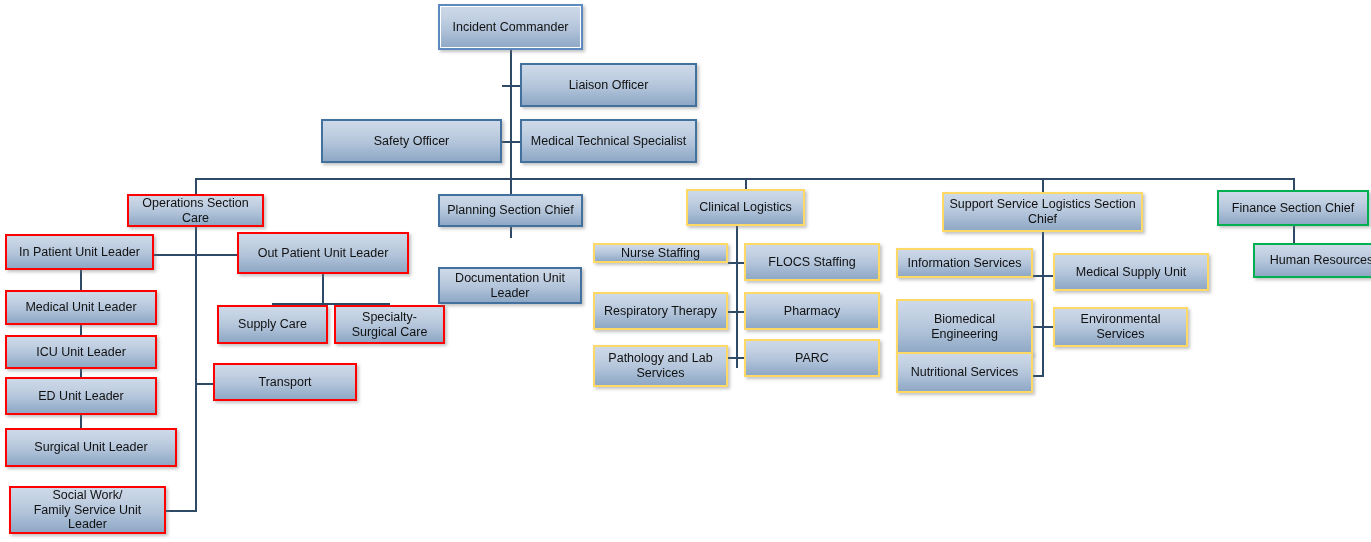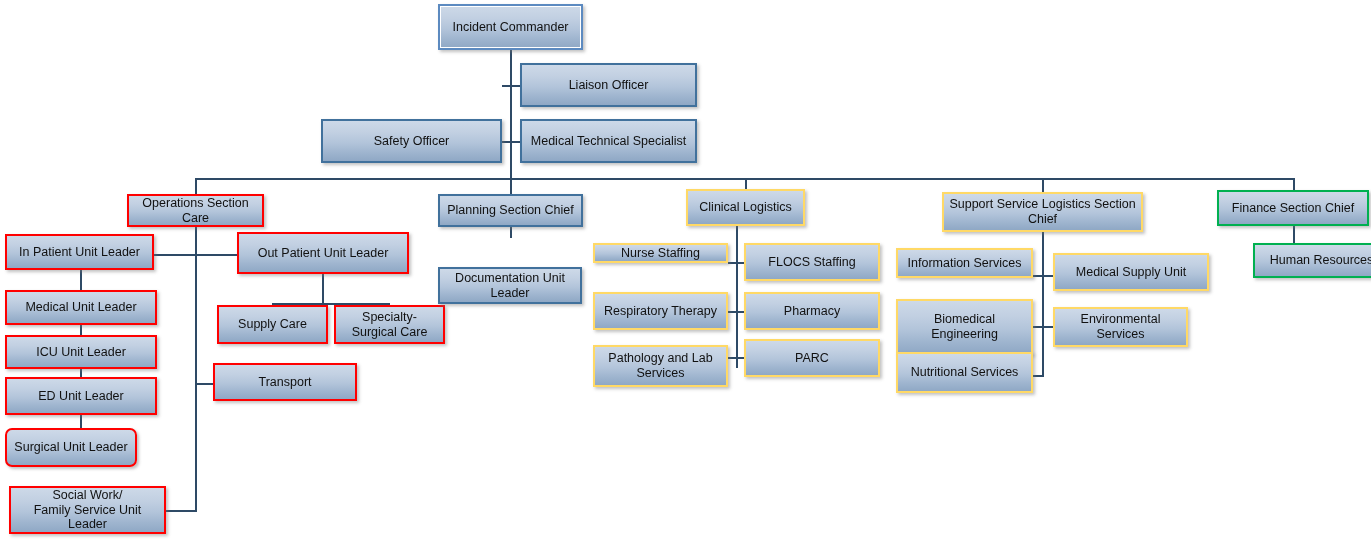--- a/index.html
+++ b/index.html
@@ -136,21 +136,21 @@
   </div>
 
   <div class="node red" style="left:5px; top:335px; width:152px; height:34px;">
     <span class="txt">ICU Unit Leader</span>
   </div>
 
   <div class="node red" style="left:5px; top:377px; width:152px; height:38px;">
     <span class="txt">ED Unit Leader</span>
   </div>
 
-  <div class="node red" style="left:5px; top:428px; width:132px; height:39px;border-radius:7px;">
+  <div class="node red" style="left:5px; top:428px; width:172px; height:39px;">
     <span class="txt">Surgical Unit Leader</span>
   </div>
 
   <div class="node red" style="left:9px; top:486px; width:157px; height:48px; white-space:pre-line;">
     <span class="txt">Social Work/
 Family Service Unit Leader</span>
   </div>
 
   <div class="node red" style="left:237px; top:232px; width:172px; height:42px;">
     <span class="txt">Out Patient Unit Leader</span>

